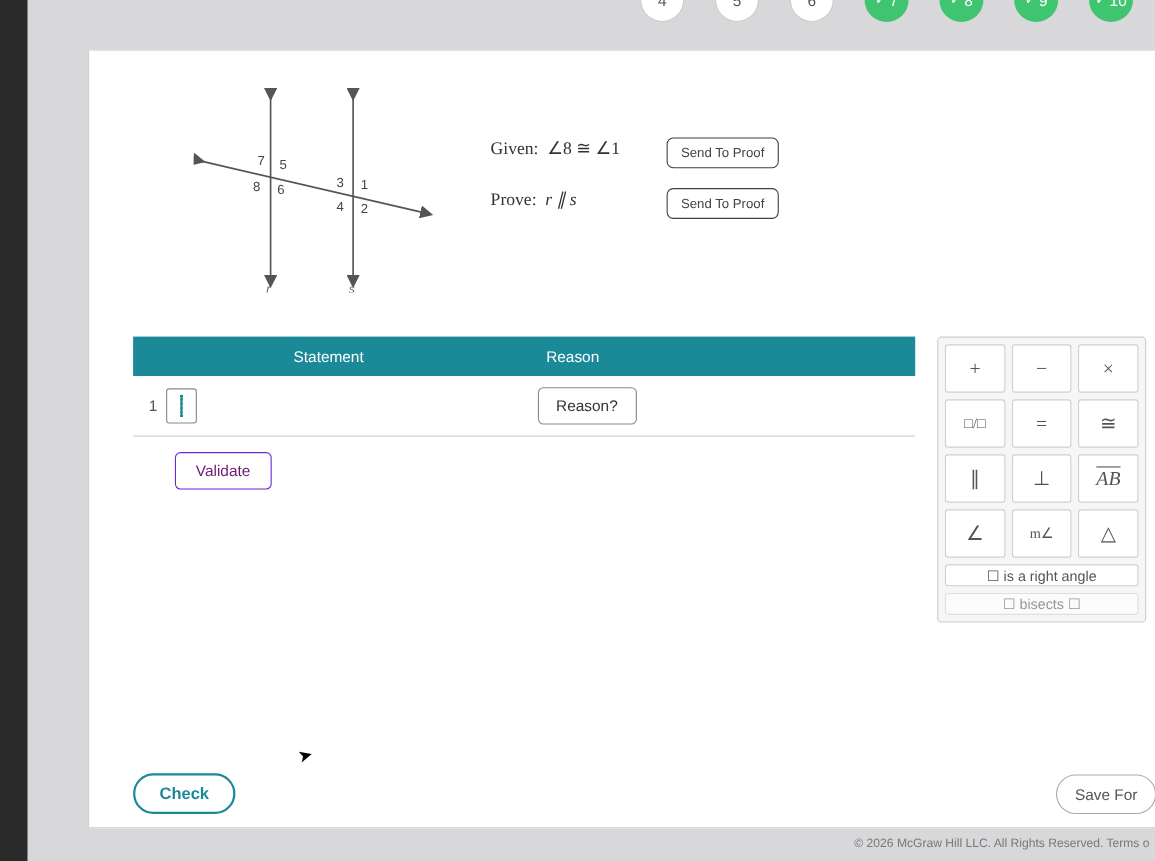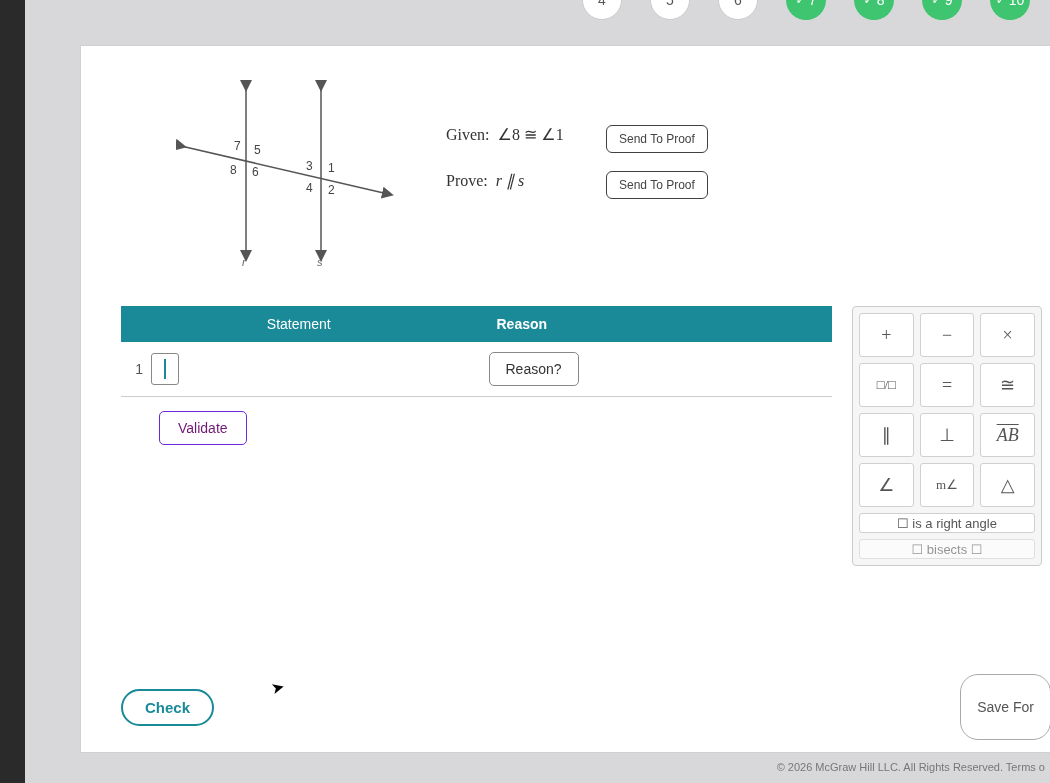--- a/index.html
+++ b/index.html
@@ -93,21 +93,21 @@
     max-width: 720px;
   }
   .thead {
     display: flex;
     background: #1a8a98;
     color: #fff;
     font-size: 14px;
   }
   .thead > div { padding: 10px 20px; }
   .th-stmt { width: 50%; text-align: center; }
-  .th-reason { width: 50%; font-weight: bold; }
+  .th-reason { width: 50%; }
   .trow {
     display: flex;
     border-bottom: 1px solid #ccc;
     align-items: center;
     min-height: 55px;
     background: #fff;
   }
   .trow .num { width: 30px; text-align: right; color: #555; font-size: 14px; padding-right: 8px;}
   .trow .stmt-cell { width: calc(50% - 30px); padding: 10px 8px 10px 0; }
   .trow .reason-cell { width: 50%; padding: 8px 12px; }
@@ -190,21 +190,21 @@
     padding: 8px 22px;
     font-size: 15px;
     font-weight: bold;
     cursor: pointer;
   }
   .save-btn {
     border: 1px solid #aaa;
     color: #555;
     background: #fff;
     border-radius: 18px;
-    padding: 24px 16px;
+    padding: 9px 16px;
     font-size: 14px;
     cursor: pointer;
     margin-right: -1px;
   }
   .copyright {
     position: absolute;
     right: 5px; bottom: 10px;
     font-size: 11px;
     color: #777;
   }

